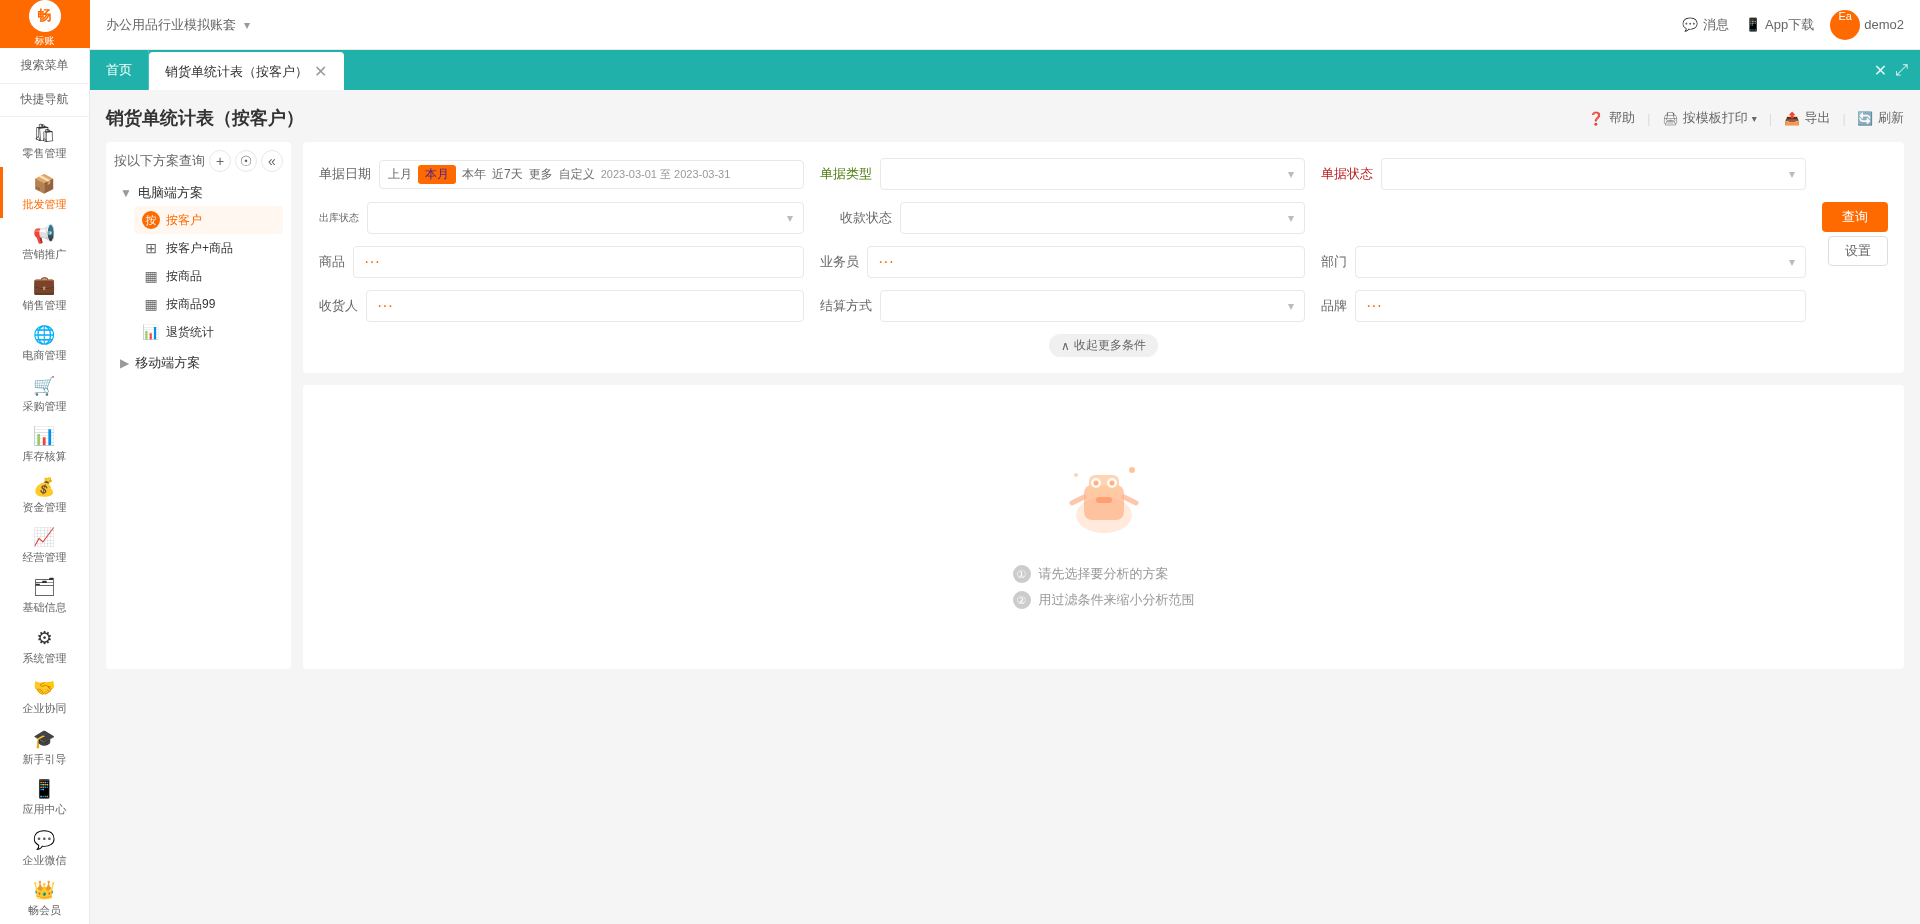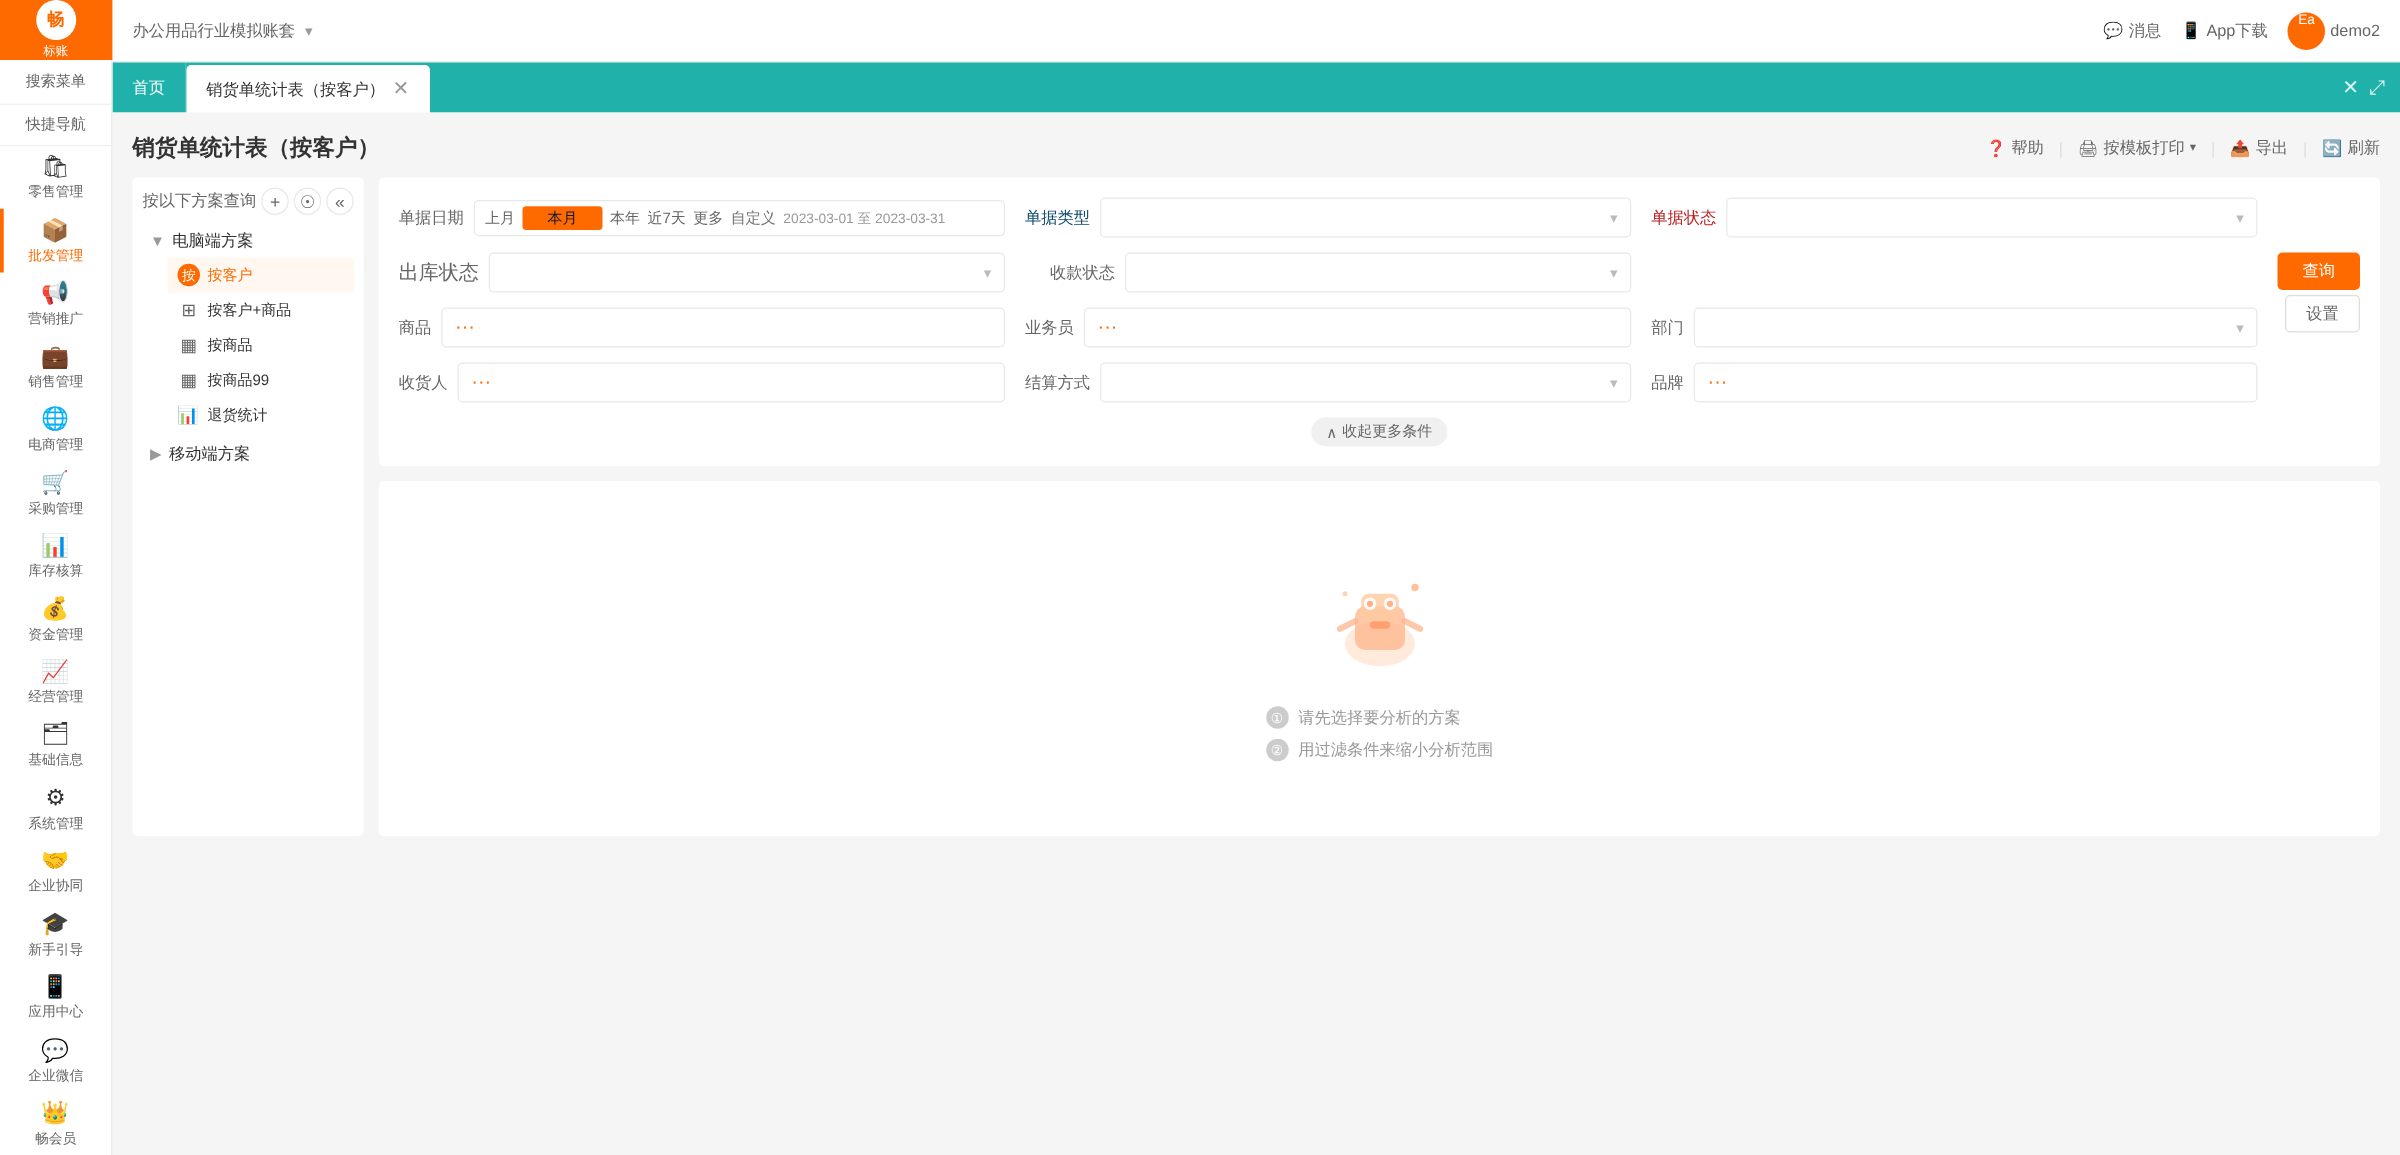--- a/index.html
+++ b/index.html
@@ -244,49 +244,49 @@
 
           <div style="display:flex; gap:16px; align-items:flex-start; margin-bottom:12px;">
             <div style="flex:1; display:flex; flex-direction:column; gap:12px;">
 
               <div style="display:grid; grid-template-columns:1fr 1fr 1fr; gap:16px; align-items:center;">
 
                 <div style="display:flex; align-items:center; gap:8px;">
                   <span style="color:#666; font-size:13px; white-space:nowrap;">单据日期</span>
                   <div style="flex:1; border:1px solid #e8e8e8; border-radius:4px; padding:4px 8px; display:flex; align-items:center; gap:6px; background:#fff;">
                     <span style="color:#666; font-size:12px; cursor:pointer;">上月</span>
-                    <span style="background:#ff6a00; color:#0f172a; padding:1px 20px; border-radius:3px; font-size:12px; cursor:pointer;">本月</span>
+                    <span style="background:#ff6a00; color:#4c1d95; padding:1px 7px; border-radius:3px; font-size:12px; cursor:pointer;">本月</span>
                     <span style="color:#666; font-size:12px; cursor:pointer;">本年</span>
                     <span style="color:#666; font-size:12px; cursor:pointer;">近7天</span>
                     <span style="color:#666; font-size:12px; cursor:pointer;">更多</span>
                     <span style="color:#737373; font-size:12px; cursor:pointer;">自定义</span>
                     <span style="color:#999; font-size:11px;">2023-03-01 至 2023-03-31</span>
                   </div>
                 </div>
 
                 <div style="display:flex; align-items:center; gap:8px;">
-                  <span style="color:#0c4a6e; font-size:13px; white-space:nowrap;">单据类型</span>
+                  <span style="color:#4d7c0f; font-size:13px; white-space:nowrap;">单据类型</span>
                   <div style="flex:1; border:1px solid #e8e8e8; border-radius:4px; padding:5px 10px; display:flex; align-items:center; justify-content:space-between; background:#fff; min-height:32px; cursor:pointer;">
                     <span style="color:#ccc; font-size:13px;"></span>
                     <span style="color:#bbb; font-size:12px;">▾</span>
                   </div>
                 </div>
 
                 <div style="display:flex; align-items:center; gap:8px;">
                   <span style="color:#b91c1c; font-size:13px; white-space:nowrap;">单据状态</span>
                   <div style="flex:1; border:1px solid #e8e8e8; border-radius:4px; padding:5px 10px; display:flex; align-items:center; justify-content:space-between; background:#fff; min-height:32px; cursor:pointer;">
                     <span style="color:#ccc; font-size:13px;"></span>
                     <span style="color:#bbb; font-size:12px;">▾</span>
                   </div>
                 </div>
               </div>
 
               <div style="display:grid; grid-template-columns:1fr 1fr 1fr; gap:16px; align-items:center;">
                 <div style="display:flex; align-items:center; gap:8px;">
-                  <span style="color:#666; font-size:16px; white-space:nowrap;">出库状态</span>
+                  <span style="color:#666; font-size:10px; white-space:nowrap;">出库状态</span>
                   <div style="flex:1; border:1px solid #e8e8e8; border-radius:4px; padding:5px 10px; display:flex; align-items:center; justify-content:space-between; background:#fff; min-height:32px; cursor:pointer;">
                     <span style="color:#ccc; font-size:13px;"></span>
                     <span style="color:#bbb; font-size:12px;">▾</span>
                   </div>
                 </div>
                 <div style="display:flex; align-items:center; gap:8px;margin-left:20px;">
                   <span style="color:#666; font-size:13px; white-space:nowrap;">收款状态</span>
                   <div style="flex:1; border:1px solid #e8e8e8; border-radius:4px; padding:5px 10px; display:flex; align-items:center; justify-content:space-between; background:#fff; min-height:32px; cursor:pointer;">
                     <span style="color:#ccc; font-size:13px;"></span>
                     <span style="color:#bbb; font-size:12px;">▾</span>

